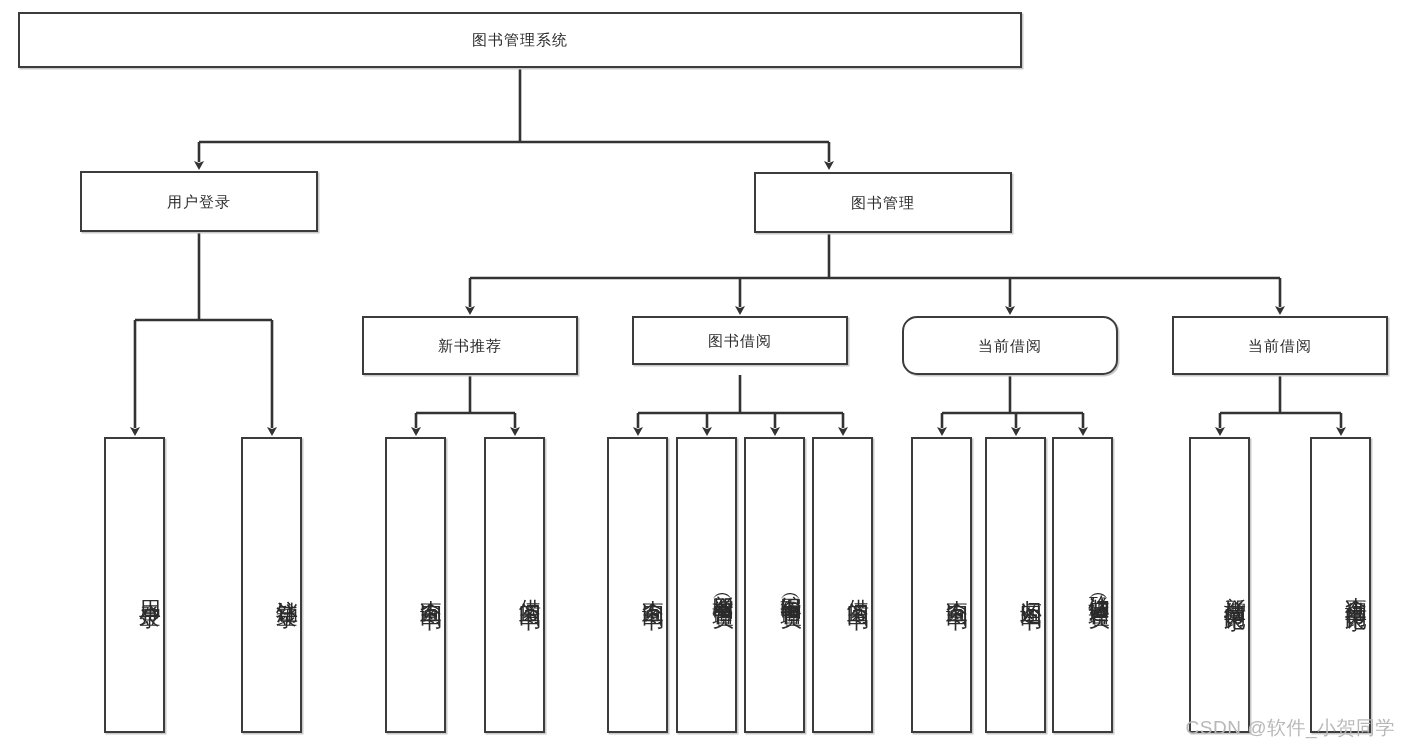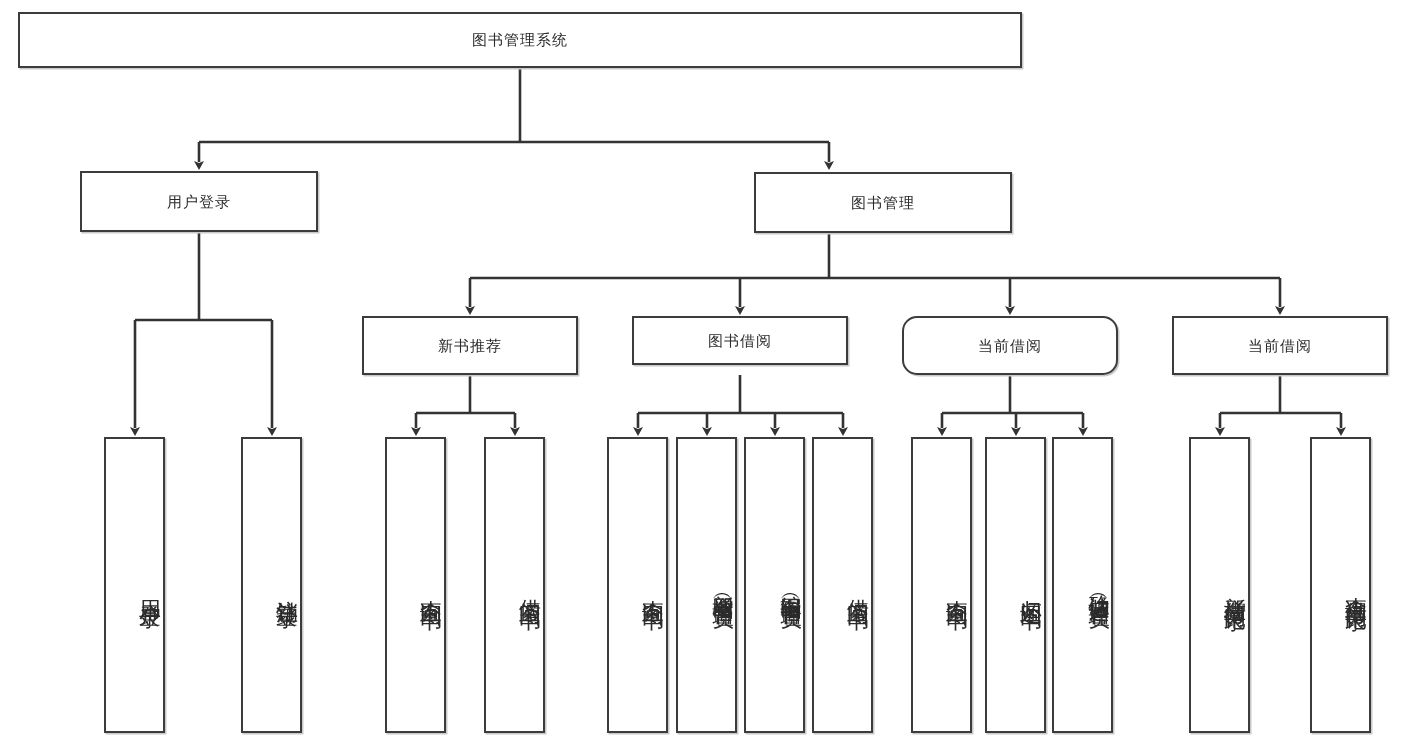--- a/index.html
+++ b/index.html
@@ -175,13 +175,14 @@
         <span>确认归还（管理员）</span>
       </div>
       <div class="node vertical" style="left: 1189px; top: 437px; width: 61px; height: 296px;">
         <span>新增借阅记录</span>
       </div>
       <div class="node vertical" style="left: 1310px; top: 437px; width: 61px; height: 296px;">
         <span>查询借阅记录</span>
       </div>
     </div>
 
+  <div class="watermark">CSDN @软件_小贺同学</div>
 </div>
 
 </body></html>

